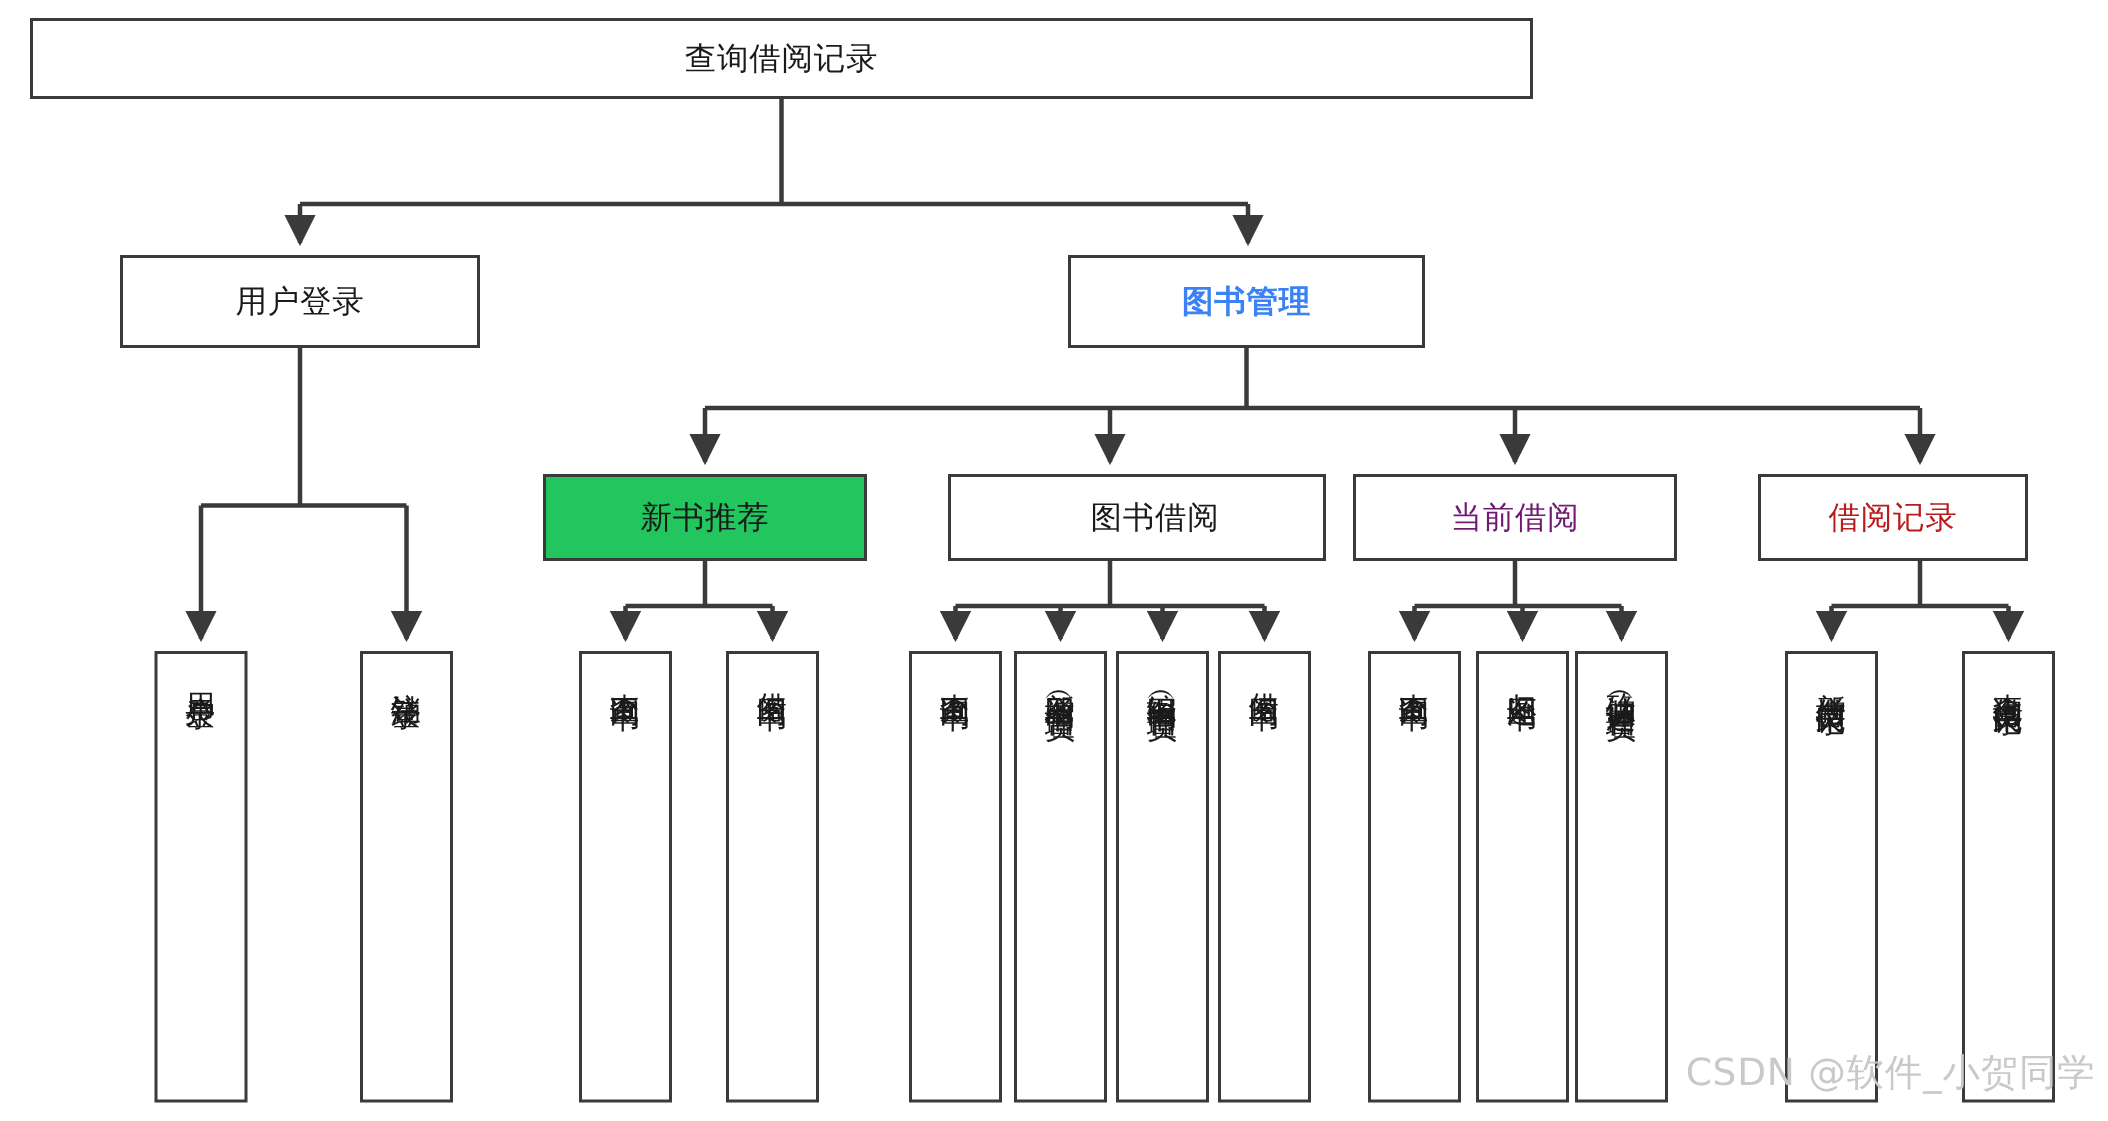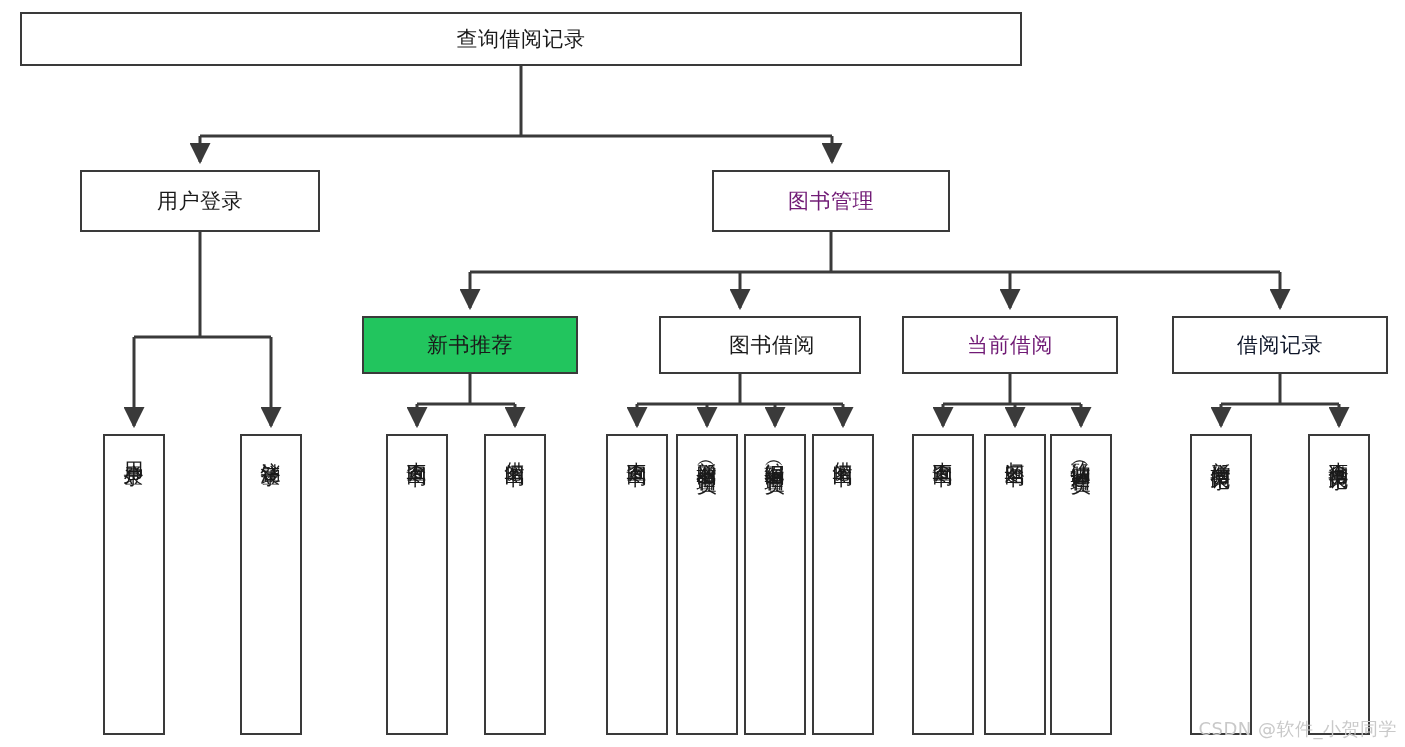--- a/index.html
+++ b/index.html
@@ -47,22 +47,22 @@
   .vtext {
     writing-mode: vertical-rl;
     text-orientation: upright;
     letter-spacing: 2px;
     line-height: 1;
     white-space: nowrap;
   }
   #watermark {
     position: absolute;
     right: 8px;
-    bottom: 6px;
-    font-size: 18px;
+    bottom: 16px;
+    font-size: 25px;
     color: #c9c9c9;
     letter-spacing: 0.5px;
     white-space: nowrap;
   }
 </style>
 </head>
 <body>
 
 <div id="canvas">
 
@@ -116,34 +116,34 @@
     </g>
   </svg>
 
   <div class="node h" style="left: 20px; top: 12px; width: 1002px; height: 54px; border-color: rgb(58, 58, 58); background: rgb(255, 255, 255); color: rgb(26, 26, 26);">
     <span>查询借阅记录</span>
   </div>
 
   <div class="node h" style="left: 80px; top: 170px; width: 240px; height: 62px; border-color: rgb(58, 58, 58); background: rgb(255, 255, 255); color: rgb(26, 26, 26);">
     <span>用户登录</span>
   </div>
-  <div class="node h" style="left: 712px; top: 170px; width: 238px; height: 62px; border-color: rgb(58, 58, 58); background: rgb(255, 255, 255); color: #701a75;">
+  <div class="node h" style="left: 712px; top: 170px; width: 238px; height: 62px; border-color: rgb(58, 58, 58); background: rgb(255, 255, 255); color: #3b82f6; font-weight: bold;">
     <span>图书管理</span>
   </div>
 
   <div class="node h" style="left: 362px; top: 316px; width: 216px; height: 58px; border-color: rgb(58, 58, 58); background: #22c55e; color: rgb(26, 26, 26);">
     <span>新书推荐</span>
   </div>
-  <div class="node h" style="left: 659px; top: 316px; width: 202px; height: 58px; border-color: rgb(58, 58, 58); background: rgb(255, 255, 255); color: rgb(26, 26, 26); padding-left: 24px;">
+  <div class="node h" style="left: 632px; top: 316px; width: 252px; height: 58px; border-color: rgb(58, 58, 58); background: rgb(255, 255, 255); color: rgb(26, 26, 26); padding-left: 24px;">
     <span>图书借阅</span>
   </div>
   <div class="node h" style="left: 902px; top: 316px; width: 216px; height: 58px; border-color: rgb(58, 58, 58); background: rgb(255, 255, 255); color: #701a75;">
     <span>当前借阅</span>
   </div>
-  <div class="node h" style="left: 1172px; top: 316px; width: 216px; height: 58px; border-color: rgb(58, 58, 58); background: rgb(255, 255, 255); color: #0f172a;">
+  <div class="node h" style="left: 1172px; top: 316px; width: 180px; height: 58px; border-color: rgb(58, 58, 58); background: rgb(255, 255, 255); color: #b91c1c;">
     <span>借阅记录</span>
   </div>
 
   <div class="node leaf" style="left: 103px; top: 434px; width: 62px; height: 301px; border-color: rgb(58, 58, 58); background: rgb(255, 255, 255); color: rgb(26, 26, 26);">
     <span class="vtext">用户登录</span>
   </div>
   <div class="node leaf" style="left: 240px; top: 434px; width: 62px; height: 301px; border-color: rgb(58, 58, 58); background: rgb(255, 255, 255); color: rgb(26, 26, 26);">
     <span class="vtext">注销登录</span>
   </div>
   <div class="node leaf" style="left: 386px; top: 434px; width: 62px; height: 301px; border-color: rgb(58, 58, 58); background: rgb(255, 255, 255); color: rgb(26, 26, 26);">

